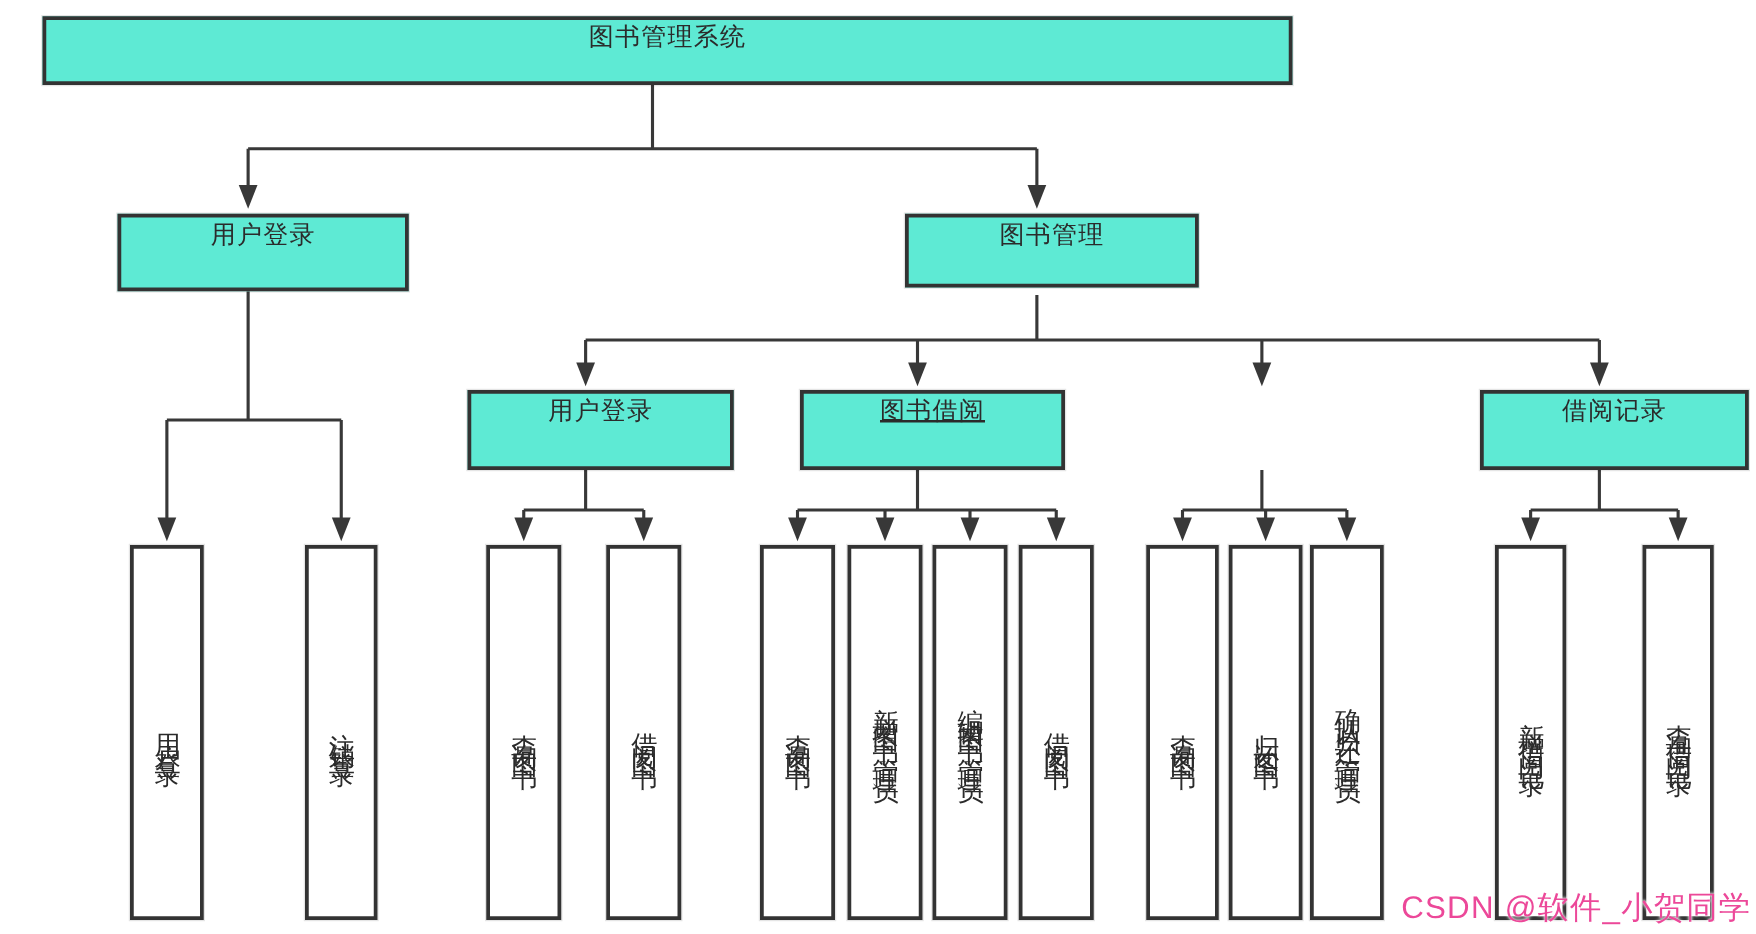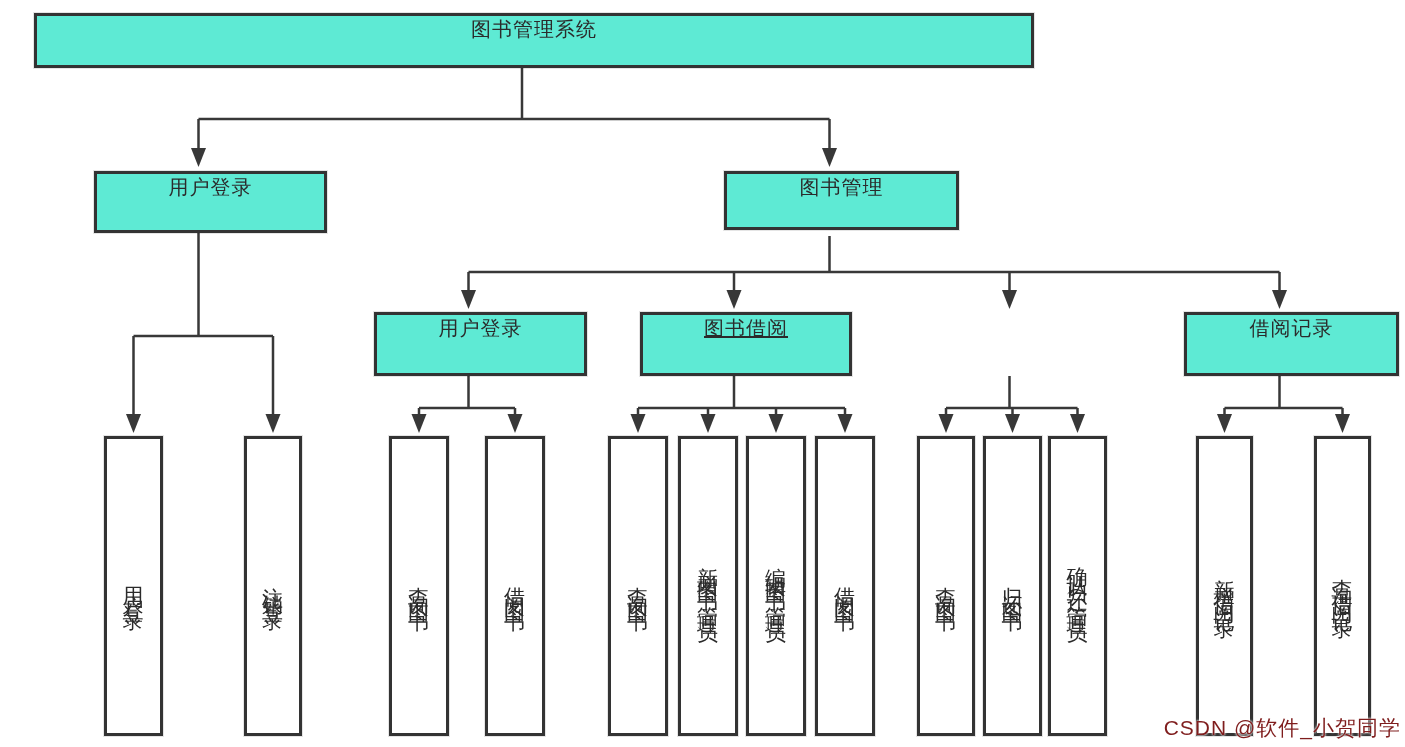--- a/index.html
+++ b/index.html
@@ -74,22 +74,22 @@
   #lf-c4 { left: 815px;  width: 60px; }
   #lf-d1 { left: 917px;  width: 58px; }
   #lf-d2 { left: 983px;  width: 59px; }
   #lf-d3 { left: 1048px; width: 59px; }
   #lf-e1 { left: 1196px; width: 57px; }
   #lf-e2 { left: 1314px; width: 57px; }
   #watermark {
     position: absolute;
     right: 4px;
     bottom: 5px;
-    font-size: 21px;
-    color: #7f1d1d;
+    font-size: 25px;
+    color: #ec4899;
     text-shadow: 0 0 3px #ffffff, 0 0 2px #ffffff;
     letter-spacing: 1px;
   }
 </style>
 </head>
 <body>
 
 <div id="stage">
 
   <svg id="wires" viewBox="0 0 1405 747" xmlns="http://www.w3.org/2000/svg">

